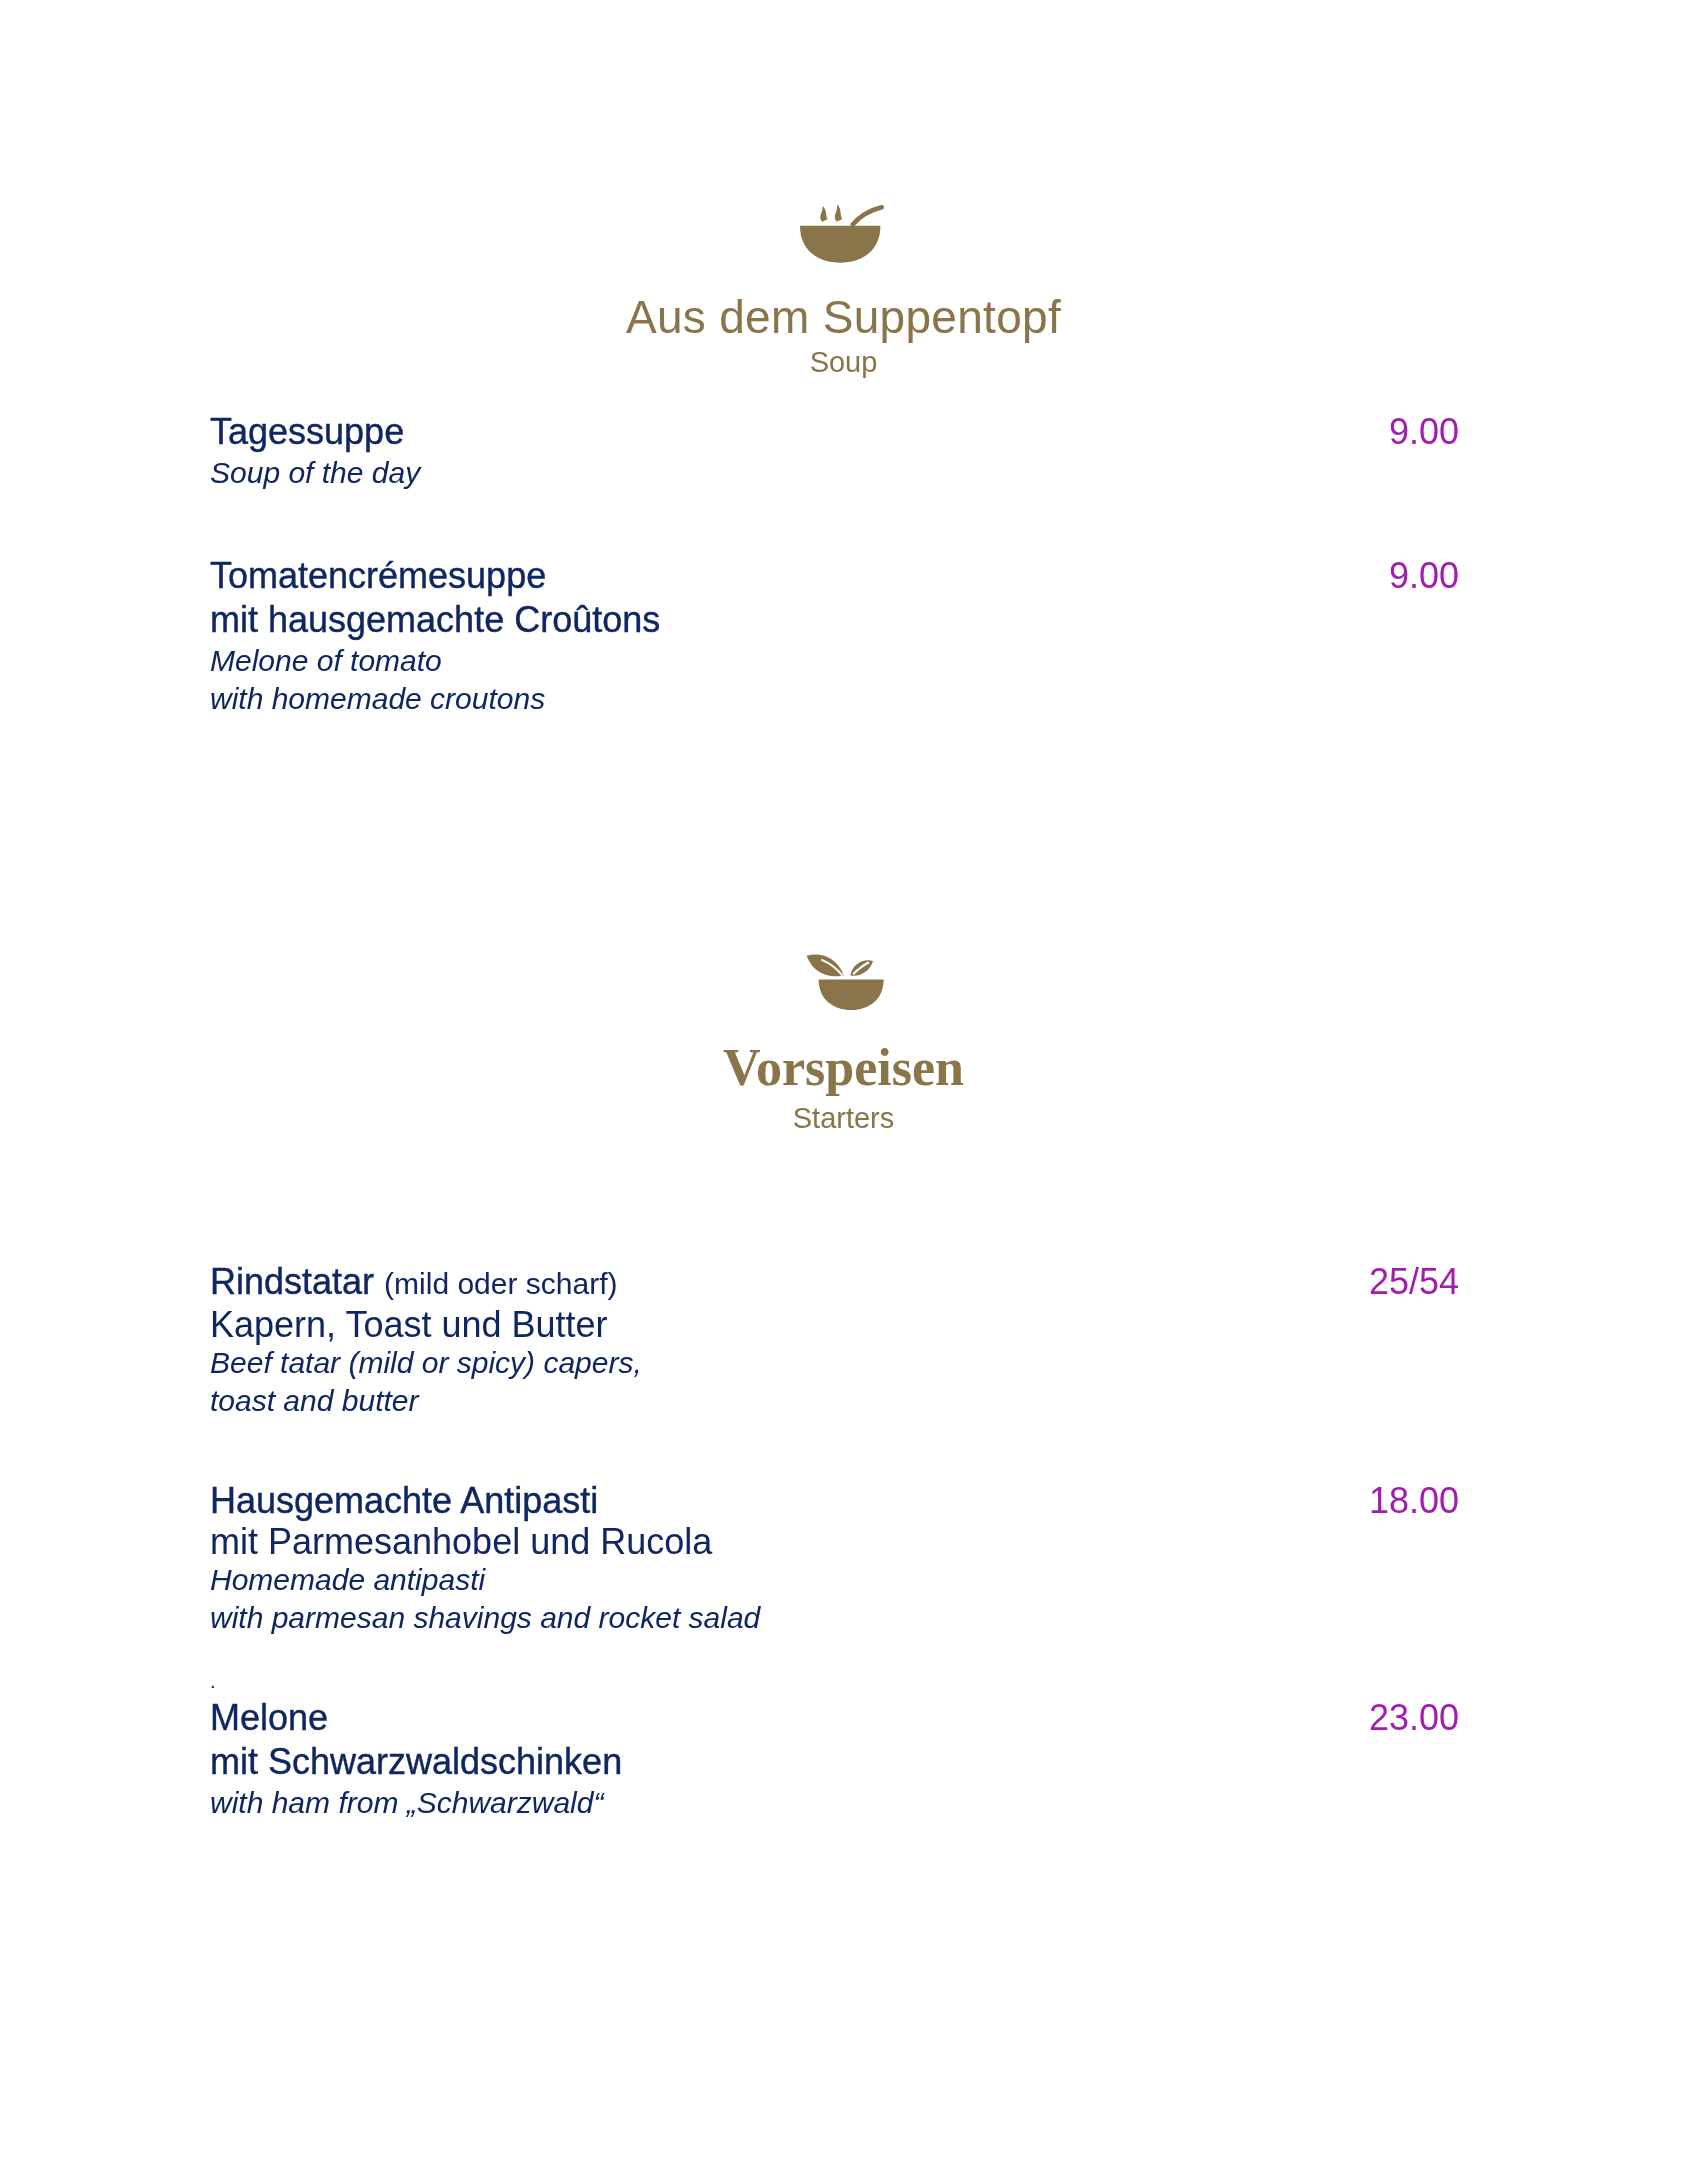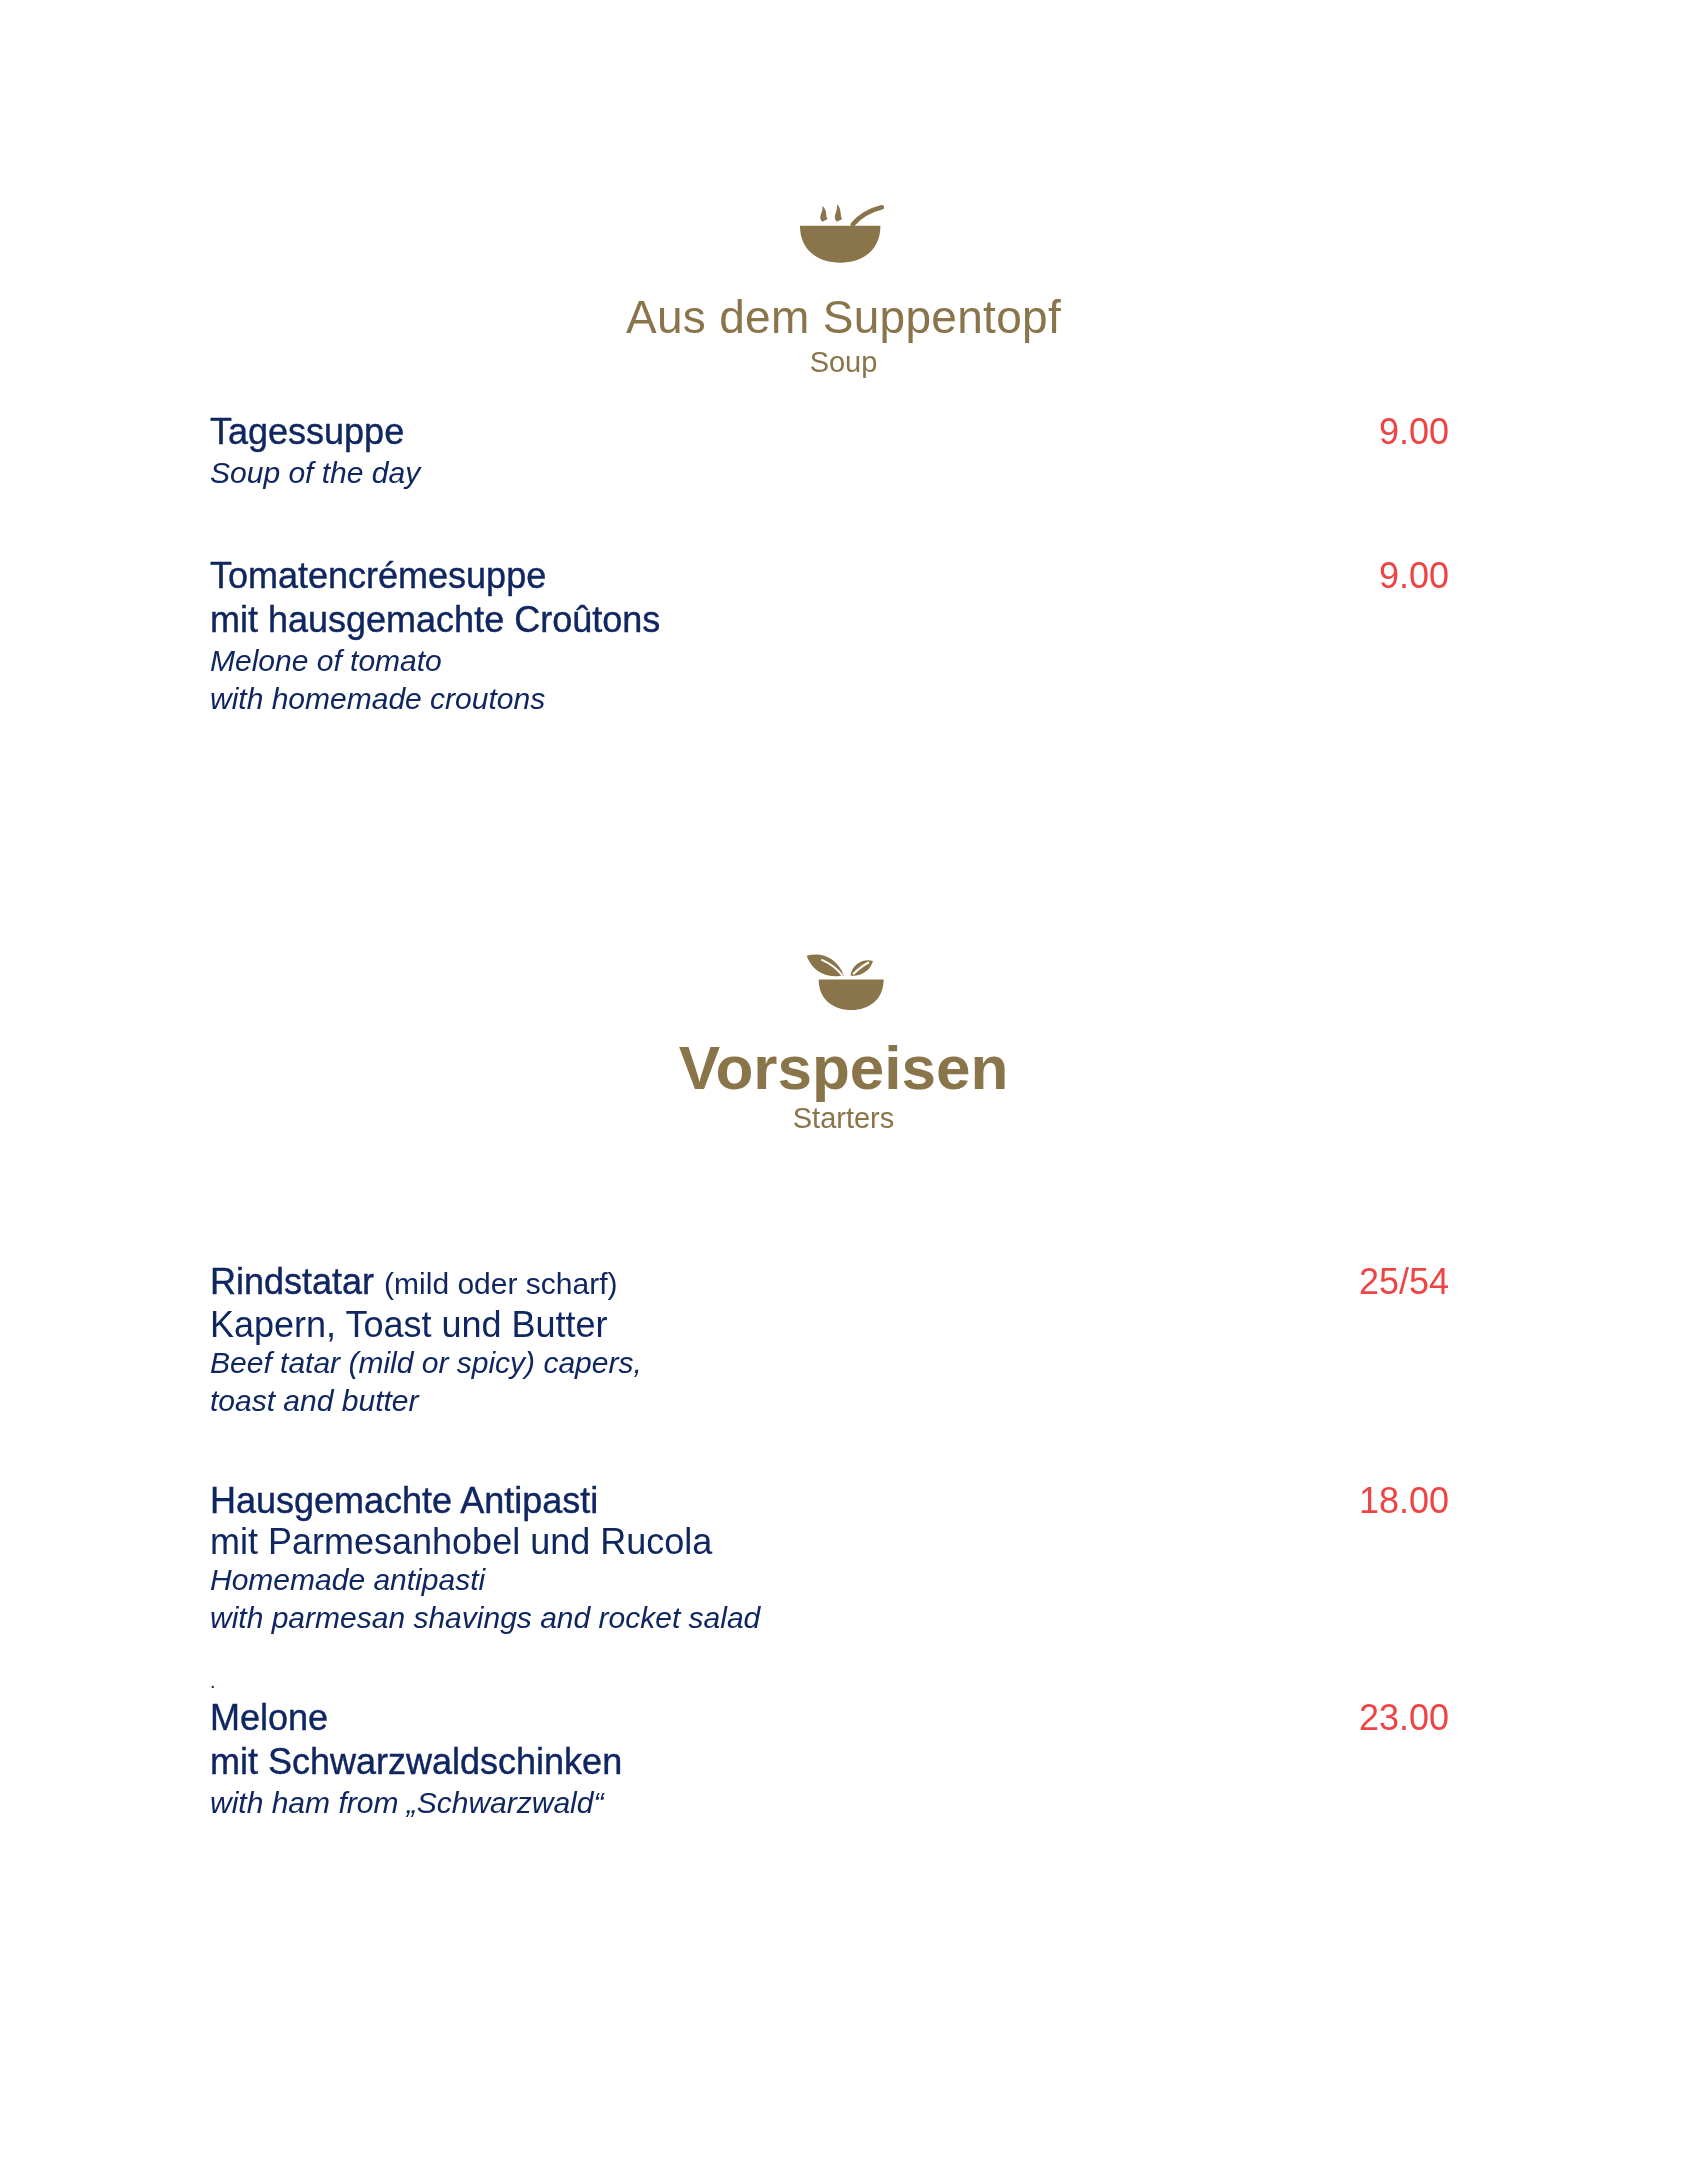--- a/index.html
+++ b/index.html
@@ -3,28 +3,28 @@
 <meta charset="utf-8">
 <style>
   html, body { margin:0; padding:0; background:#ffffff; }
   body { width:1687px; height:2183px; position:relative; overflow:hidden;
          font-family:"Liberation Sans", "DejaVu Sans", sans-serif; color:#0f2660; }
   .abs { position:absolute; }
   .gold { color:#8a7449; }
   .icon { position:absolute; }
   .center { left:0; width:1687px; text-align:center; }
   .sec-title-sans { font-family:"Liberation Sans", sans-serif; font-size:46px; line-height:53px; letter-spacing:0.3px; }
-  .sec-title-serif { font-family:Liberation Sans, sans-serif; font-weight:bold; font-size:62px; line-height:64px; }
+  .sec-title-serif { font-family:Liberation Serif, serif; font-weight:bold; font-size:52px; line-height:64px; }
   .sec-sub { font-size:29px; line-height:34px; }
   .item { position:absolute; left:210px; width:1257px; }
   .name { font-size:36px; line-height:44px; font-weight:normal; color:#0f2660; -webkit-text-stroke:0.4px #0f2660; }
   .name-extra { font-size:30px; -webkit-text-stroke:0; font-weight:normal; }
   .de { font-size:36px; line-height:38px; color:#0f2660; }
   .en { font-size:30px; line-height:38px; font-style:italic; color:#0f2660; }
-  .price { position:absolute; right:238px; font-size:36px; line-height:44px; text-align:right; color:#ef4444; }
+  .price { position:absolute; right:228px; font-size:36px; line-height:44px; text-align:right; color:#a21caf; }
   .dot { position:absolute; left:210px; font-size:20px; line-height:20px; color:#0f2660; }
 </style>
 </head>
 <body>
 
 <div>
   <svg class="icon" style="left:797px; top:198px;" width="93" height="66" viewBox="0 0 140 100">
     <path d="M4 42 H126 C126 78 100 98 65 98 C30 98 4 78 4 42 Z" fill="#8a7449"></path>
     <path d="M38 36 C30 28 40 22 38 12 C46 18 42 26 46 32 Z" fill="#8a7449"></path>
     <path d="M60 36 C52 28 62 22 60 10 C68 16 64 26 68 32 Z" fill="#8a7449"></path>

